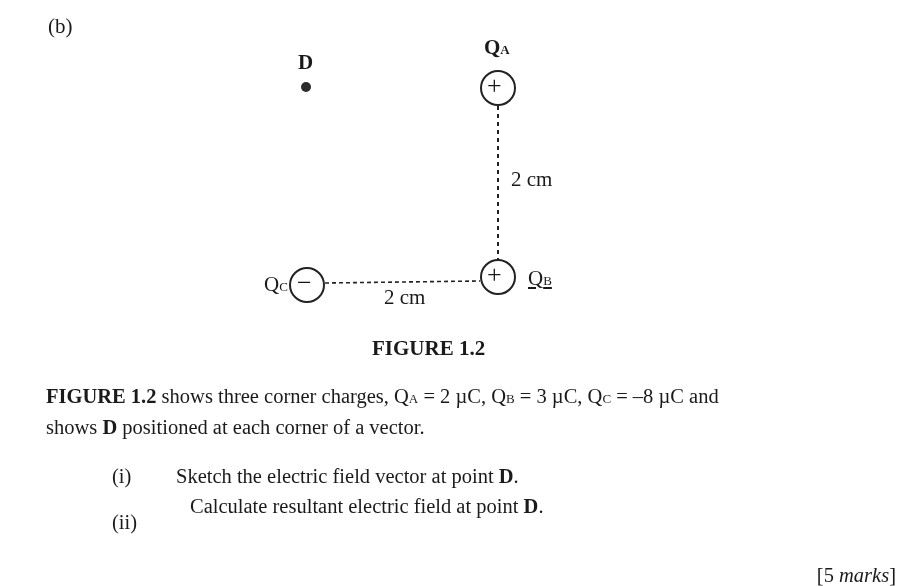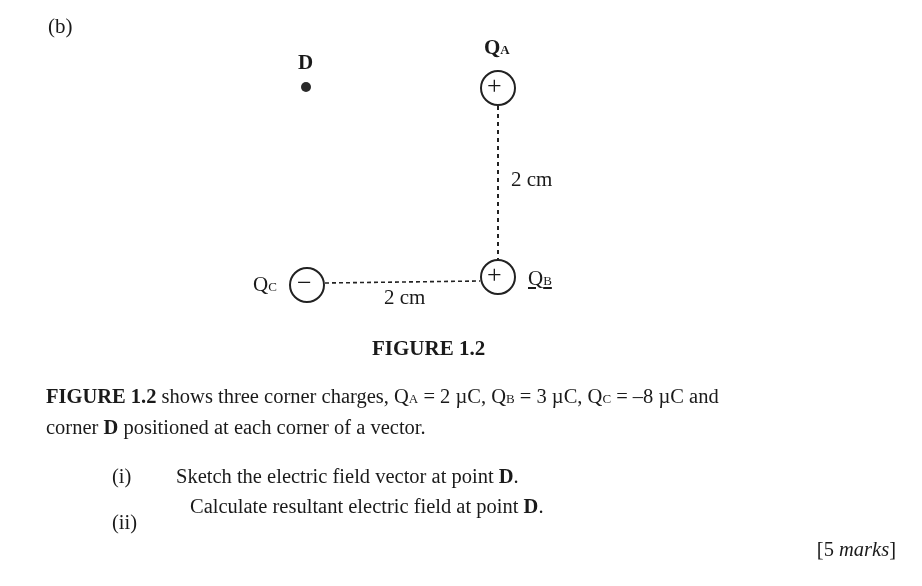--- a/index.html
+++ b/index.html
@@ -6,21 +6,21 @@
   body { width:922px; height:586px; background:#ffffff; position:relative; overflow:hidden;
          font-family:"Liberation Serif", "DejaVu Serif", serif; color:#1a1a1a; }
   .abs { position:absolute; white-space:nowrap; }
   .part { left:48px; top:14px; font-size:21px; }
   .lbl { font-size:21px; }
   .bold { font-weight:bold; }
   .sub { font-size:13px; font-variant:small-caps; }
   .caption { left:372px; top:336px; font-size:21px; font-weight:bold; }
   .para { left:46px; top:382px; font-size:20.5px; line-height:28px; }
   .qi { top:465px; font-size:20.5px; }
-  .marks { right:26px; top:538px; font-size:20.5px; }
+  .marks { right:26px; top:564px; font-size:20.5px; }
   svg.fig { position:absolute; left:0; top:0; }
 </style>
 </head>
 <body>
 
 <div class="abs part">(b)</div>
 
 <svg class="fig" width="922" height="340">
   <circle cx="306" cy="87" r="5" fill="#2a2a2a"></circle>
   <circle cx="498" cy="88" r="17" fill="none" stroke="#222" stroke-width="2"></circle>
@@ -31,31 +31,31 @@
 </svg>
 
 <div class="abs lbl bold" style="left:298px;top:50px;">D</div>
 
 <div class="abs lbl" style="left:484px;top:35px;font-weight:bold;"><span>Q</span><span class="sub">A</span></div>
 <div class="abs" style="left:487px;top:71px;font-size:26px;">+</div>
 
 <div class="abs" style="left:487px;top:260px;font-size:26px;">+</div>
 <div class="abs lbl" style="left:528px;top:266px;text-decoration:underline;"><span>Q</span><span class="sub">B</span></div>
 
-<div class="abs lbl" style="left:253px;top:272px;"><span>Q</span><span class="sub">C</span></div>
+<div class="abs lbl" style="left:264px;top:272px;"><span>Q</span><span class="sub">C</span></div>
 <div class="abs" style="left:297px;top:268px;font-size:26px;">−</div>
 
 <div class="abs lbl" style="left:511px;top:167px;">2 cm</div>
 <div class="abs lbl" style="left:384px;top:285px;">2 cm</div>
 
 <div class="abs caption">FIGURE 1.2</div>
 
 <div class="abs para">
   <span class="bold">FIGURE 1.2</span><span> shows three corner charges, Q</span><span class="sub">A</span><span> = 2 µC, Q</span><span class="sub">B</span><span> = 3 µC, Q</span><span class="sub">C</span><span> = –8 µC and</span><br>
-  <span>corner </span><span class="bold">D</span><span> positioned at each corner of a vector.</span>
+  <span>shows </span><span class="bold">D</span><span> positioned at each corner of a vector.</span>
 </div>
 
 <div class="abs qi" style="left:112px;">(i)</div>
 <div class="abs qi" style="left:176px;"><span>Sketch the electric field vector at point </span><span class="bold">D</span><span>.</span></div>
 
 <div class="abs qi" style="left:112px;top:511px;">(ii)</div>
 <div class="abs qi" style="left:190px;top:495px;"><span>Calculate resultant electric field at point </span><span class="bold">D</span><span>.</span></div>
 
 <div class="abs marks"><span>[5 </span><i>marks</i><span>]</span></div>
 

